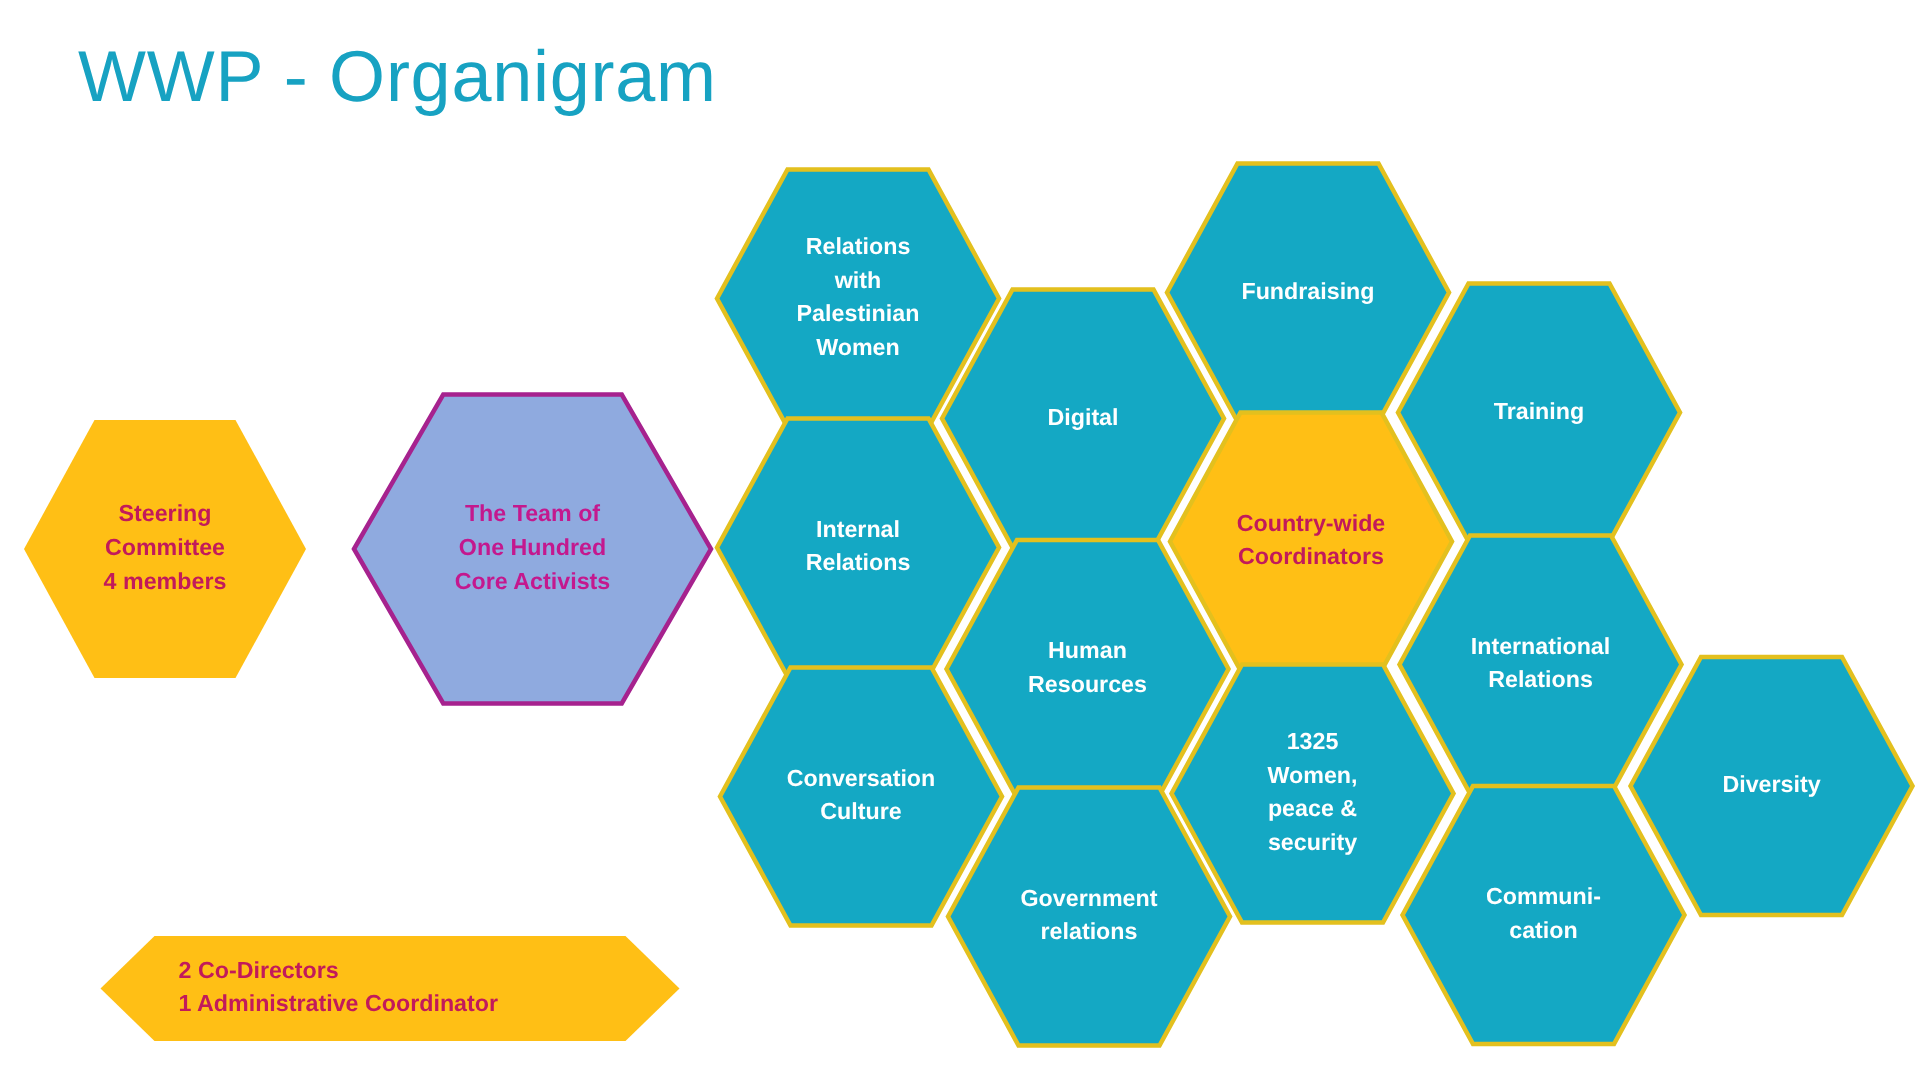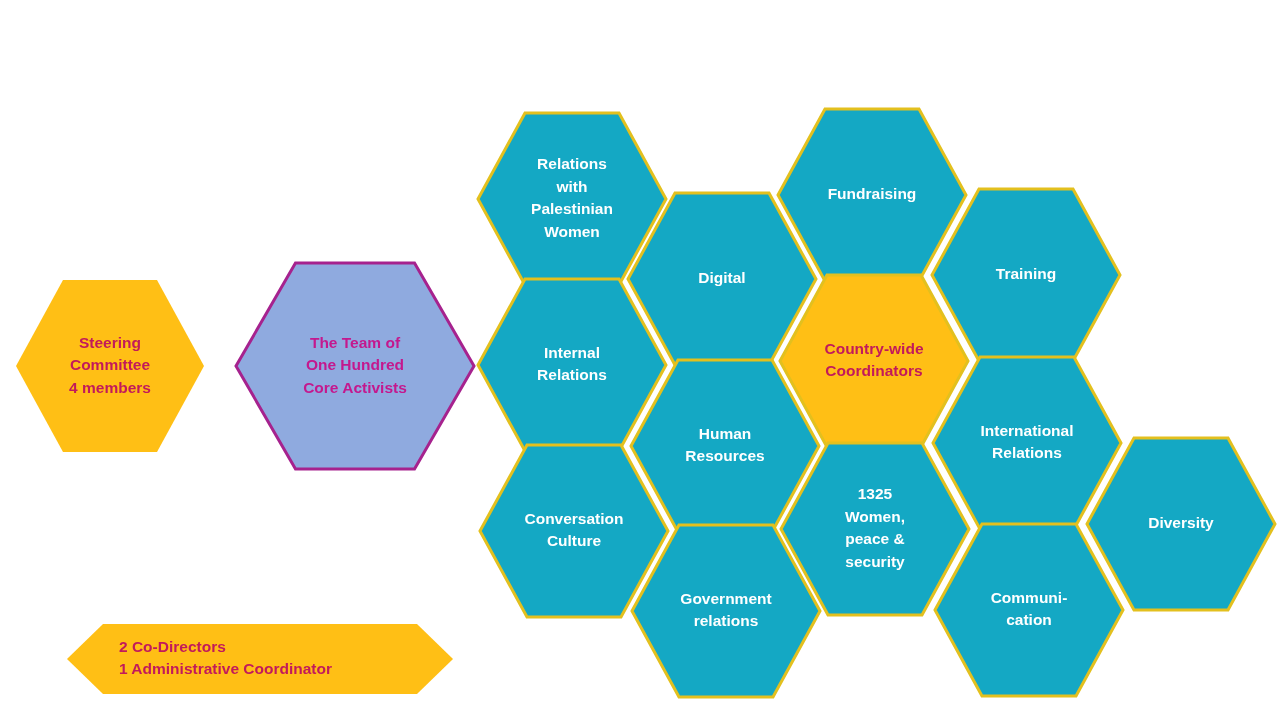--- a/index.html
+++ b/index.html
@@ -48,20 +48,21 @@
   .label-orange { fill: #C21A5B; font-size: 15.5px; }
   .label-purple { fill: #C4188E; font-size: 15.5px; }
   .label-banner { fill: #C21A5B; font-size: 15.5px; text-anchor: start; }
   .hex-shape { stroke-linejoin: miter; }
 </style>
 </head>
 <body>
 
 <div id="slide">
 
+  <div id="page-title">WWP - Organigram</div>
 
   <svg id="diagram" viewBox="0 0 1280 720">
     <g id="left-group">
         <g>
           <polygon class="hex-shape" points="16.0,366.0 63.0,280.0 157.0,280.0 204.0,366.0 157.0,452.0 63.0,452.0" fill="#FFBF15" stroke="none"></polygon>
           <text class="hex-label label-orange" x="110" y="343.5"><tspan x="110" dy="0">Steering</tspan><tspan x="110" dy="22.5">Committee</tspan><tspan x="110" dy="22.5">4 members</tspan></text>
         </g>
         <g>
           <polygon class="hex-shape" points="236.0,366.0 295.5,263.0 414.5,263.0 474.0,366.0 414.5,469.0 295.5,469.0" fill="#8FAADF" stroke="#A6228E" stroke-width="3"></polygon>
           <text class="hex-label label-purple" x="355" y="343.5"><tspan x="355" dy="0">The Team of</tspan><tspan x="355" dy="22.5">One Hundred</tspan><tspan x="355" dy="22.5">Core Activists</tspan></text>

